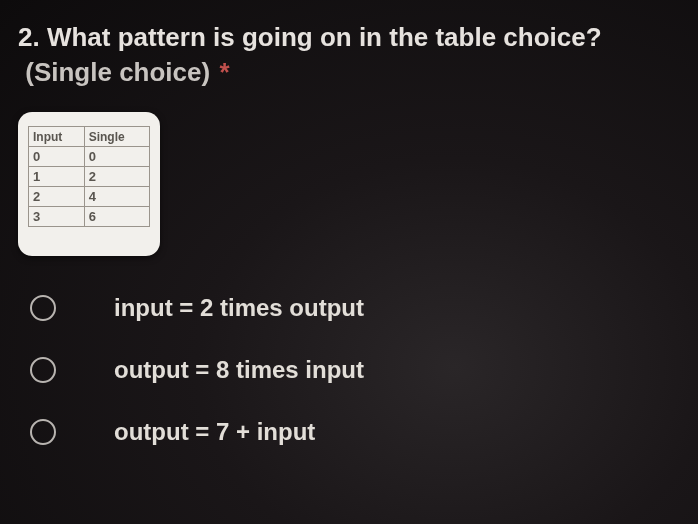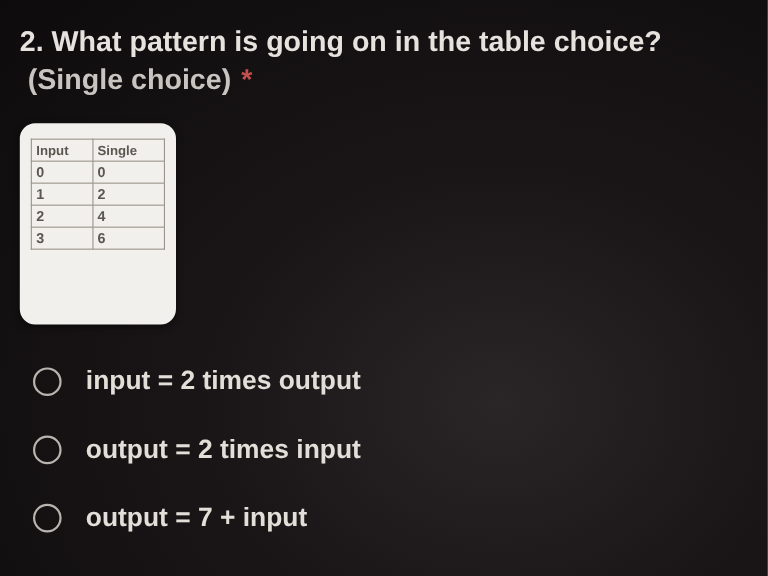--- a/index.html
+++ b/index.html
@@ -24,21 +24,21 @@
     color: #c8c4c0;
   }
   .required {
     color: #c0504d;
     font-weight: bold;
     margin-left: 2px;
   }
   .table-card {
     margin-top: 22px;
     width: 142px;
-    height: 183px;
+    height: 144px;
     background: #f2f0ec;
     border-radius: 14px;
     padding: 14px 10px 10px 10px;
     box-shadow: 0 2px 6px rgba(0,0,0,0.5);
   }
   .io-table {
     border-collapse: collapse;
     width: 100%;
     font-size: 13px;
     color: #5a5650;
@@ -55,20 +55,21 @@
   }
   .choices {
     margin-top: 38px;
     padding-left: 12px;
   }
   .choice {
     display: flex;
     align-items: center;
     margin-bottom: 34px;
     cursor: pointer;
+    gap: 36px;
   }
   .radio {
     width: 26px;
     height: 26px;
     border: 2.5px solid #b8b4b0;
     border-radius: 50%;
     flex-shrink: 0;
     margin-right: 22px;
     background: transparent;
   }
@@ -117,19 +118,19 @@
   </table>
 </div>
 
 <div class="choices">
   <div class="choice">
     <span class="radio"></span>
     <span class="choice-label">input = 2 times output</span>
   </div>
   <div class="choice">
     <span class="radio"></span>
-    <span class="choice-label">output = 2 times input</span>
+    <span class="choice-label">output = 8 times input</span>
   </div>
   <div class="choice">
     <span class="radio"></span>
     <span class="choice-label">output = 7 + input</span>
   </div>
 </div>
 
 </body></html>

